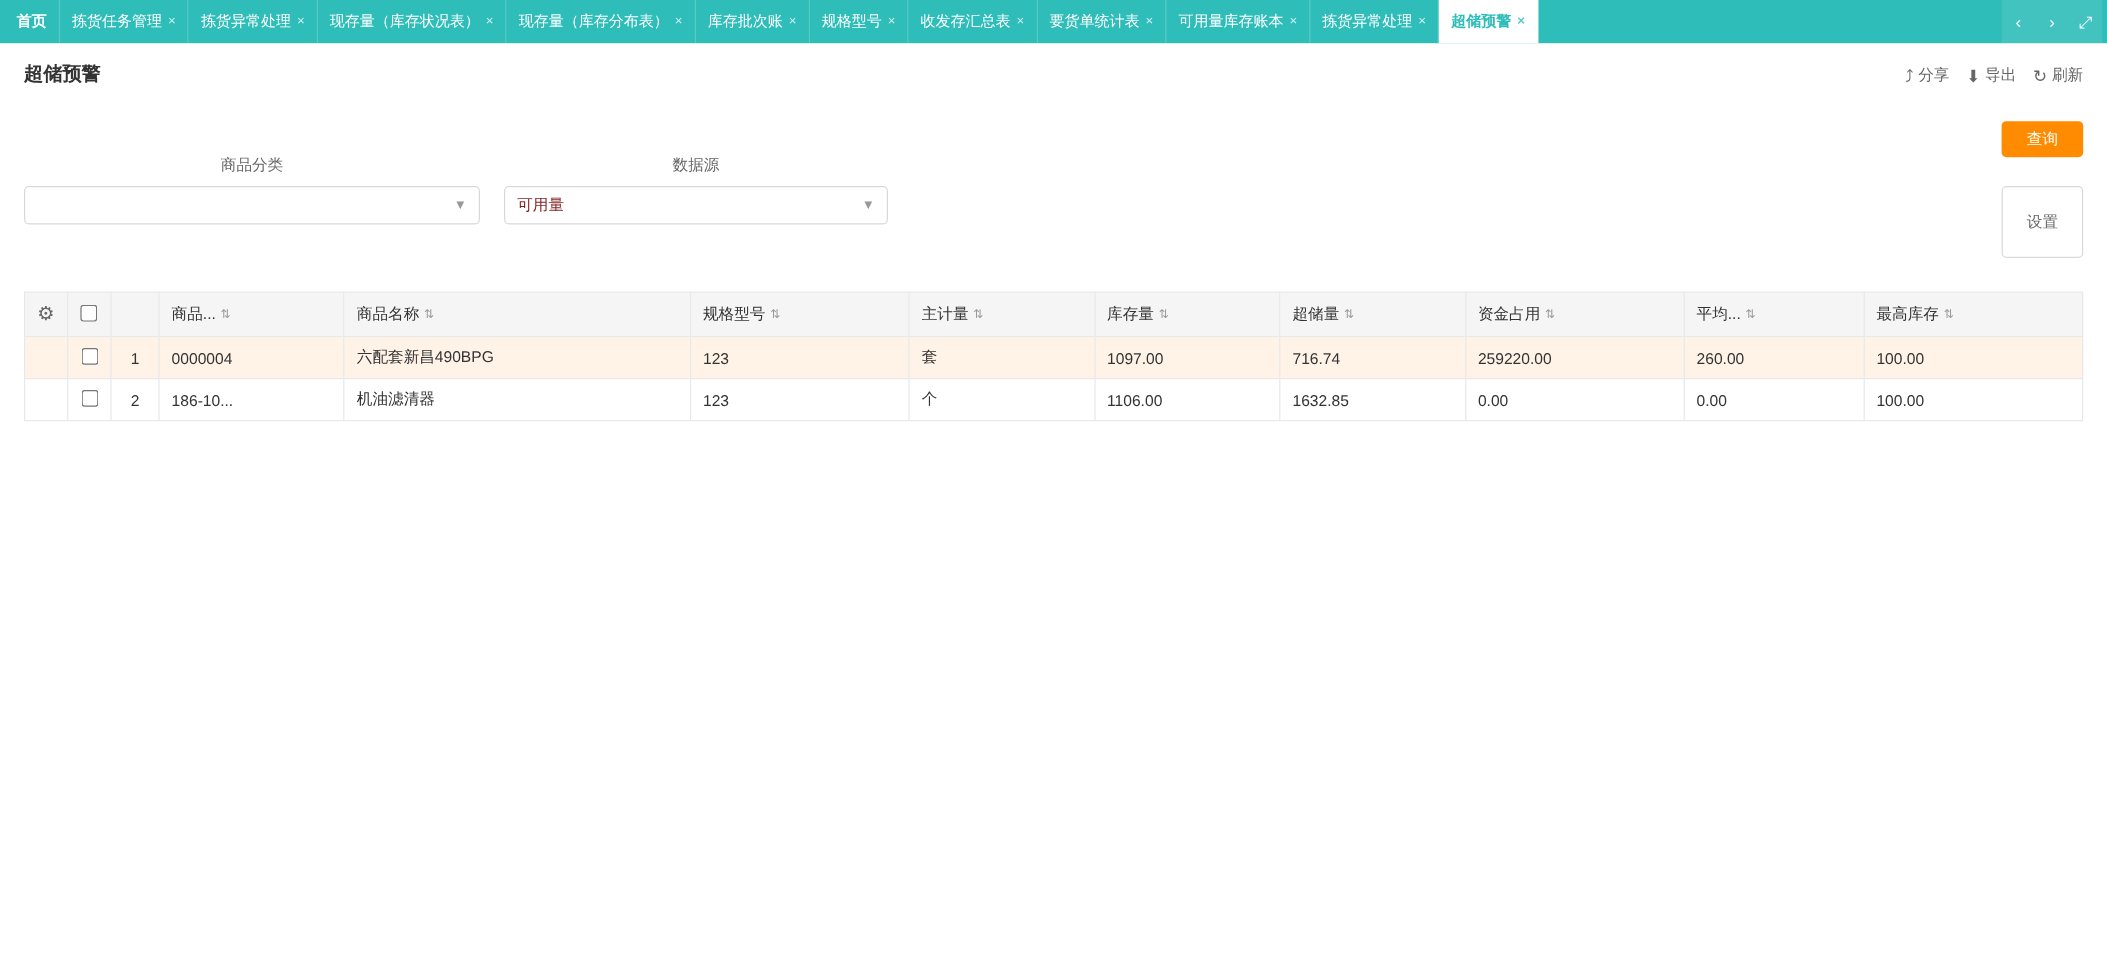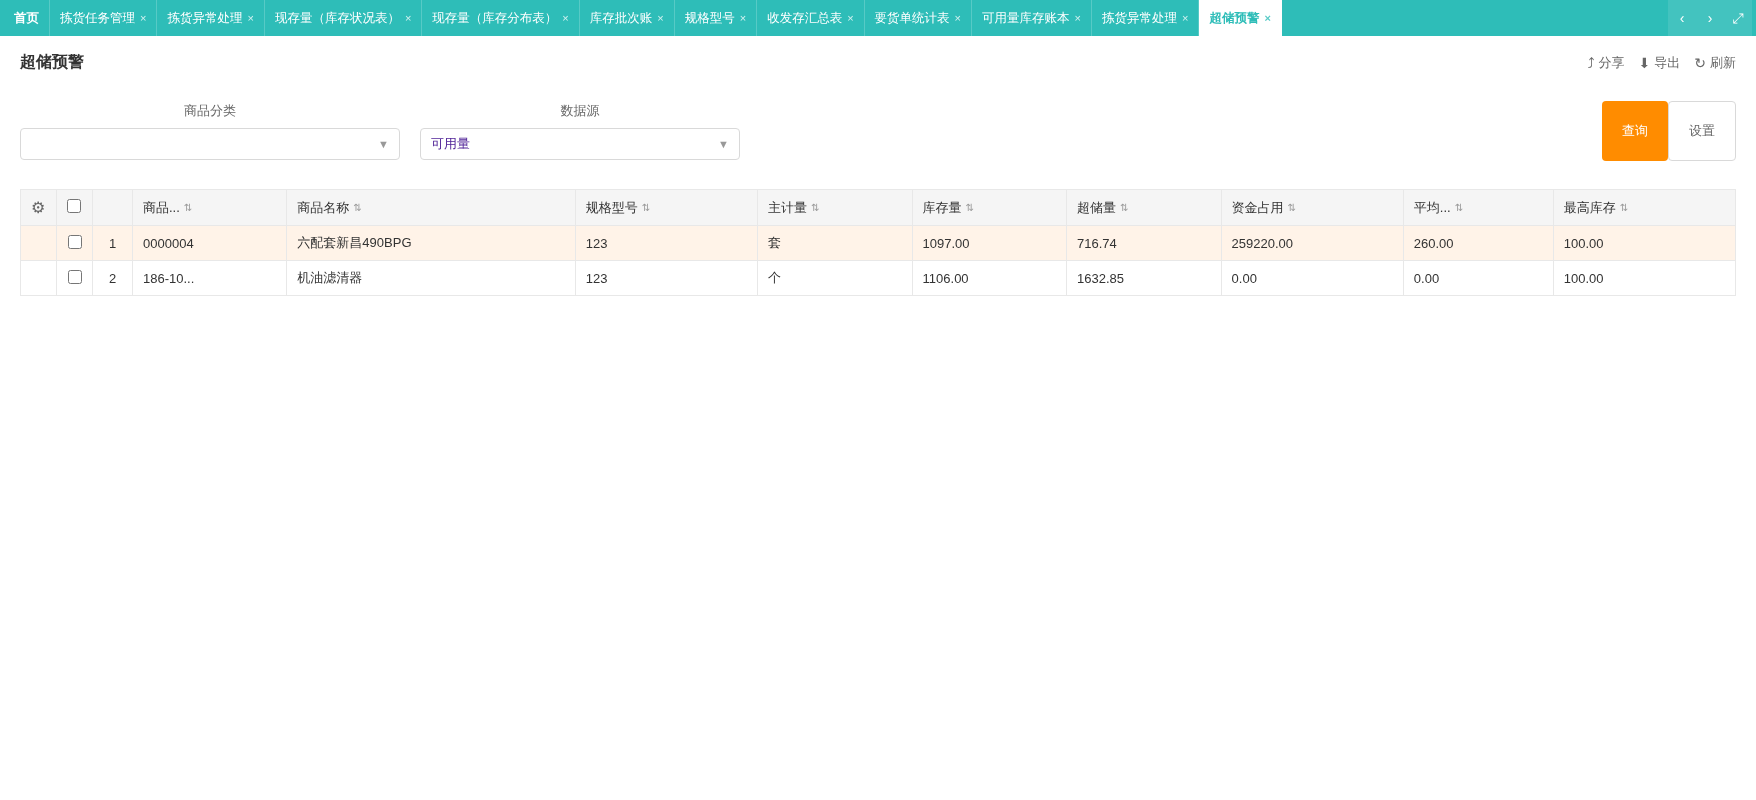--- a/index.html
+++ b/index.html
@@ -121,28 +121,28 @@
       cursor: pointer;
     }
     .filter-select-datasource {
       width: 320px;
     }
     .filter-select .arrow {
       color: #999;
       font-size: 11px;
     }
     .filter-select-label {
-      color: #4c1d95;
+      color: #7f1d1d;
     }
 
     
     .action-buttons {
       display: flex;
-      flex-direction: row;
-      gap: 0;
+      flex-direction: column;
+      gap: 24px;
       margin-left: auto;
     }
     .btn-query {
       background: #ff8c00;
       color: #fff;
       border: none;
       border-radius: 4px;
       padding: 6px 20px;
       cursor: pointer;
       font-size: 13px;

